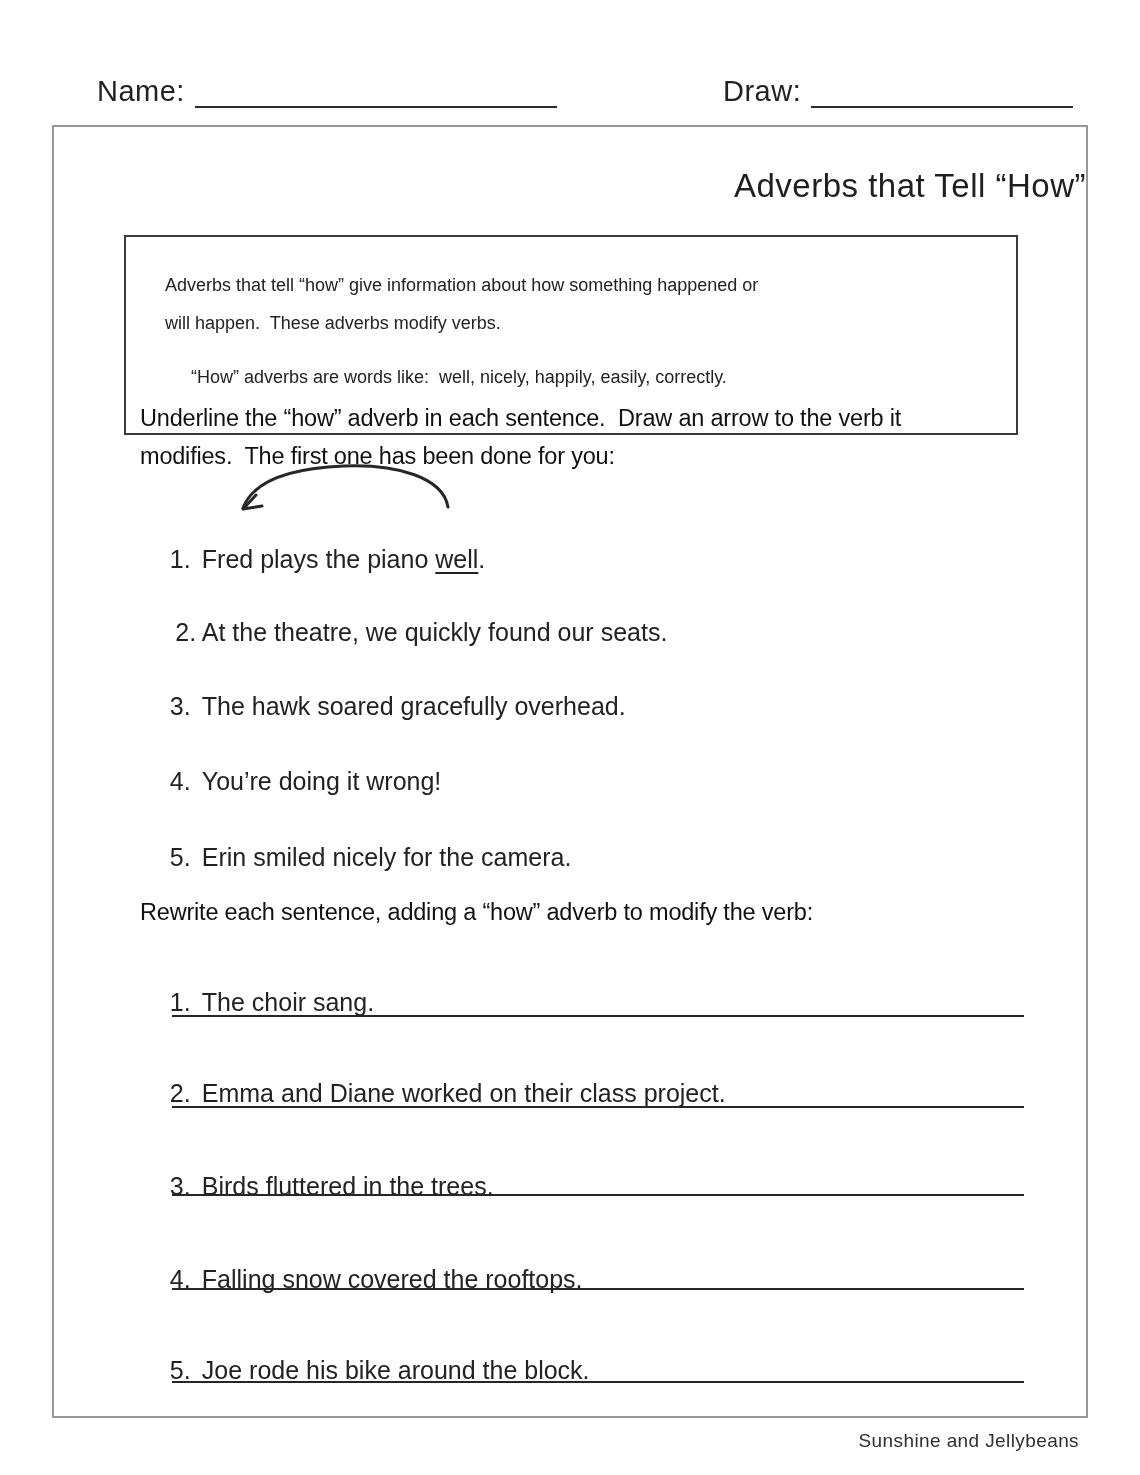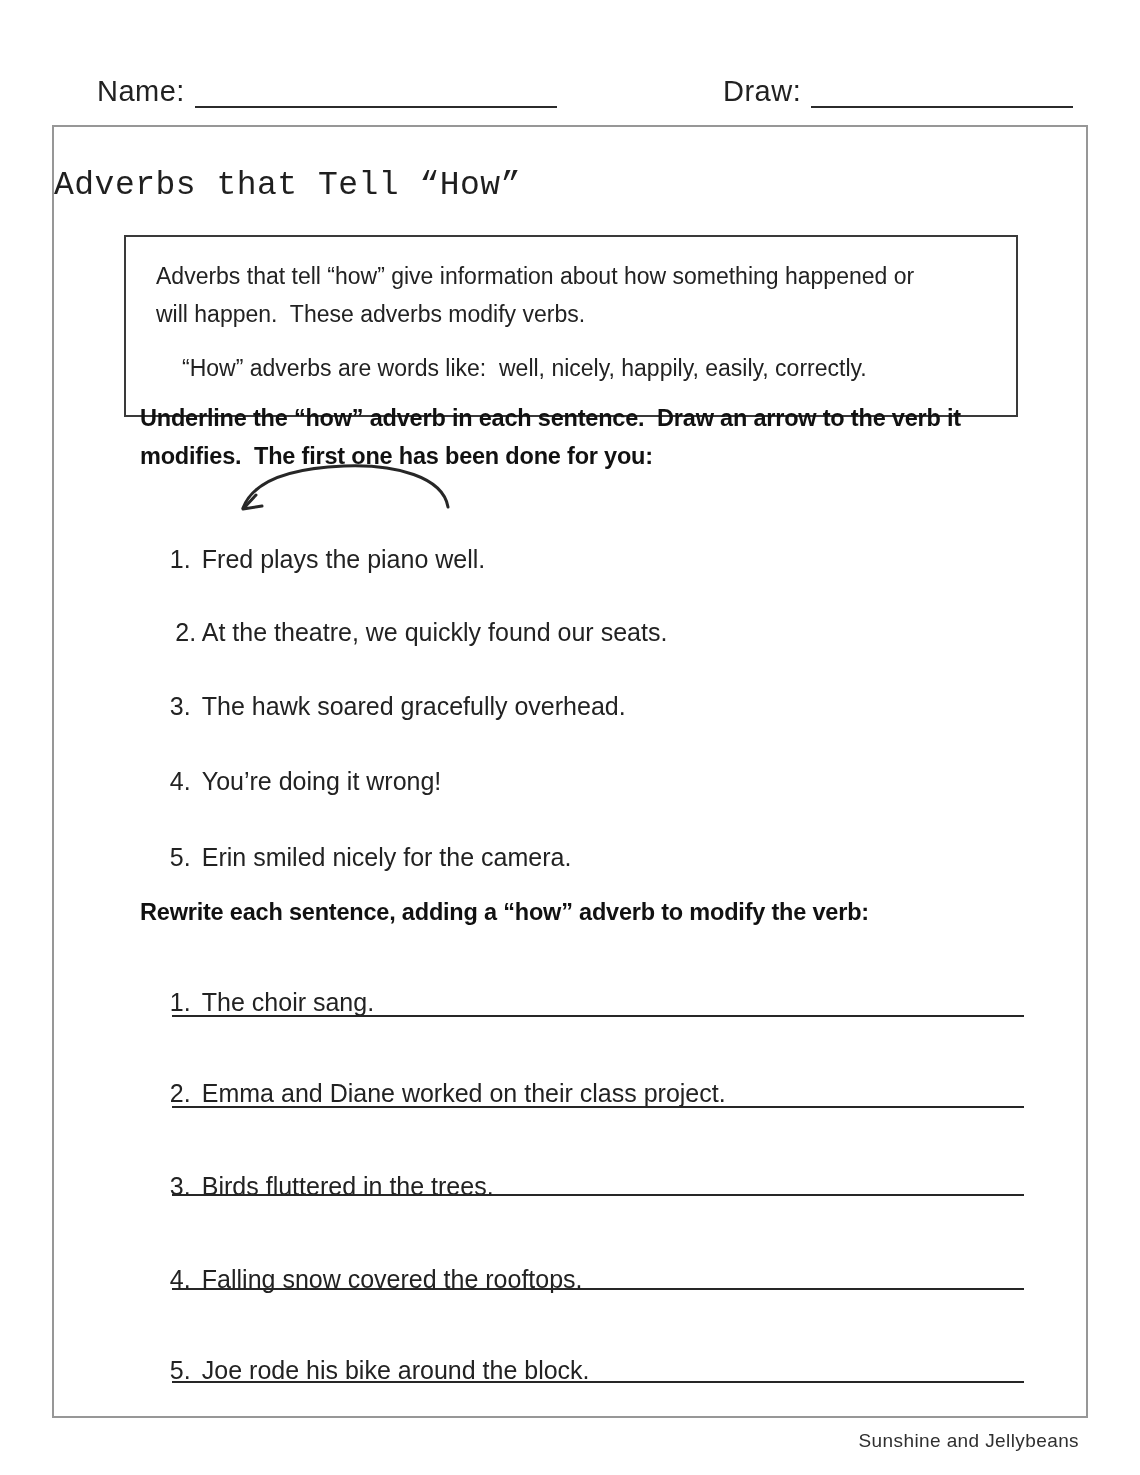--- a/index.html
+++ b/index.html
@@ -38,53 +38,52 @@
   
   .frame {
     left: 52px; top: 125px;
     width: 1032px; height: 1289px;
     border: 2px solid #979797;
     background: #ffffff;
   }
   .page-title {
     position: absolute;
     left: 0; top: 40px; width: 100%;
-    text-align: left;
+    text-align: right;
     font-size: 33px;
     letter-spacing: 0.5px;
     color: #1f1f1f;
     white-space: pre-wrap;
-    font-family: Liberation Mono, monospace;
   }
 
   .info-box {
     position: absolute;
     left: 70px; top: 108px;
     width: 838px;
     border: 2px solid #3a3a3a;
     padding: 16px 26px 24px 26px;
   }
   .info-box p {
-    margin: 4px;
-    font-size: 23px;
+    margin: 13px;
+    font-size: 18px;
     line-height: 38px;
     color: #222;
     white-space: pre-wrap;
   }
   .info-box p.indented {
     margin-top: 16px;
     padding-left: 26px;
   }
 
   .instructions {
     position: absolute;
     left: 86px;
     width: 890px;
     font-size: 23.5px;
-    font-weight: 700;
+    font-weight: 400;
     letter-spacing: -0.2px;
     line-height: 38px;
     color: #111;
     white-space: pre-wrap;
   }
   .instr-1 { top: 272px; }
   .instr-2 { top: 766px; }
 
   .arrow-wrap {
     position: absolute;
@@ -98,21 +97,21 @@
     font-size: 25px;
     line-height: 34px;
     color: #222;
     white-space: pre-wrap;
   }
   .item .num {
     display: inline-block;
     width: 32px;
     white-space: pre;
   }
-  .item .u { text-underline-offset: 4px; }
+  .item .u { text-decoration: underline; text-underline-offset: 4px; }
 
   .s1-i1 { top: 381px; }
   .s1-i2 { top: 454px; text-align: center; }
   .s1-i3 { top: 528px; }
   .s1-i4 { top: 603px; }
   .s1-i5 { top: 679px; }
 
   .s2-i1 { top: 824px; }
   .s2-i2 { top: 915px; }
   .s2-i3 { top: 1008px; }

